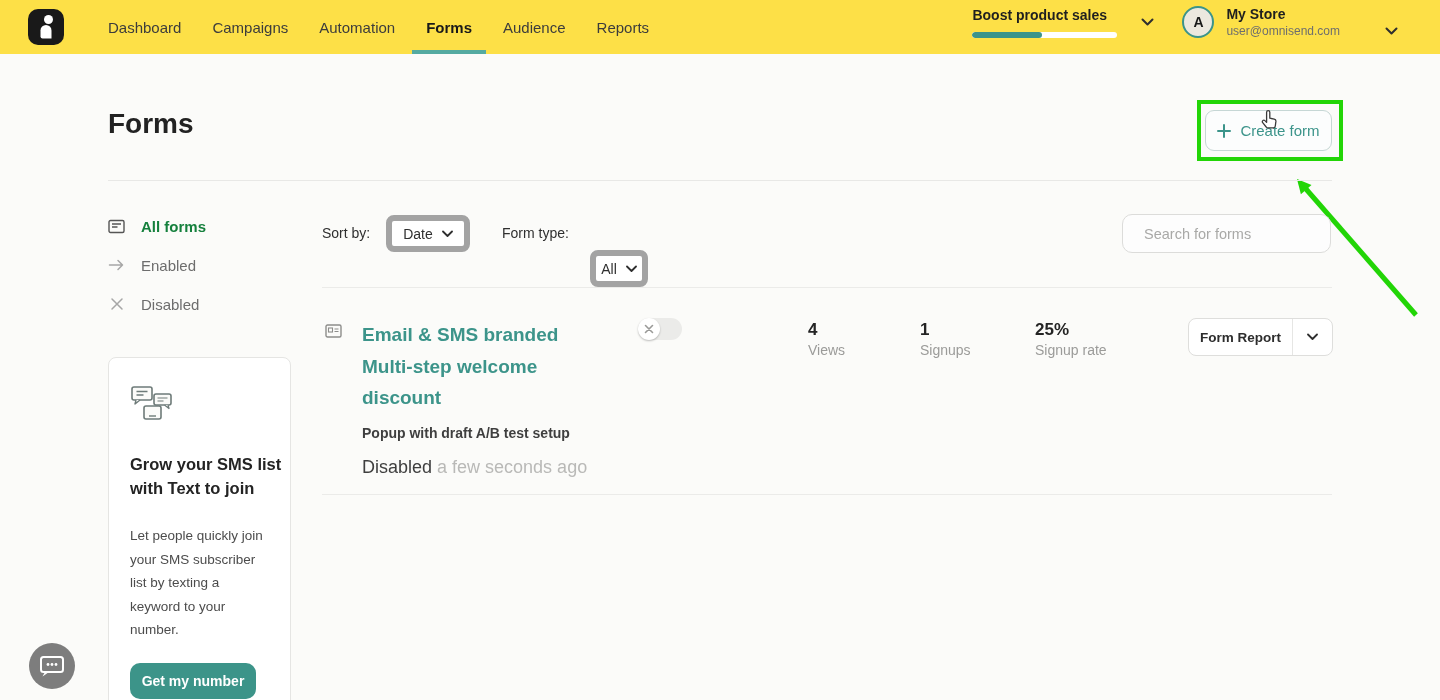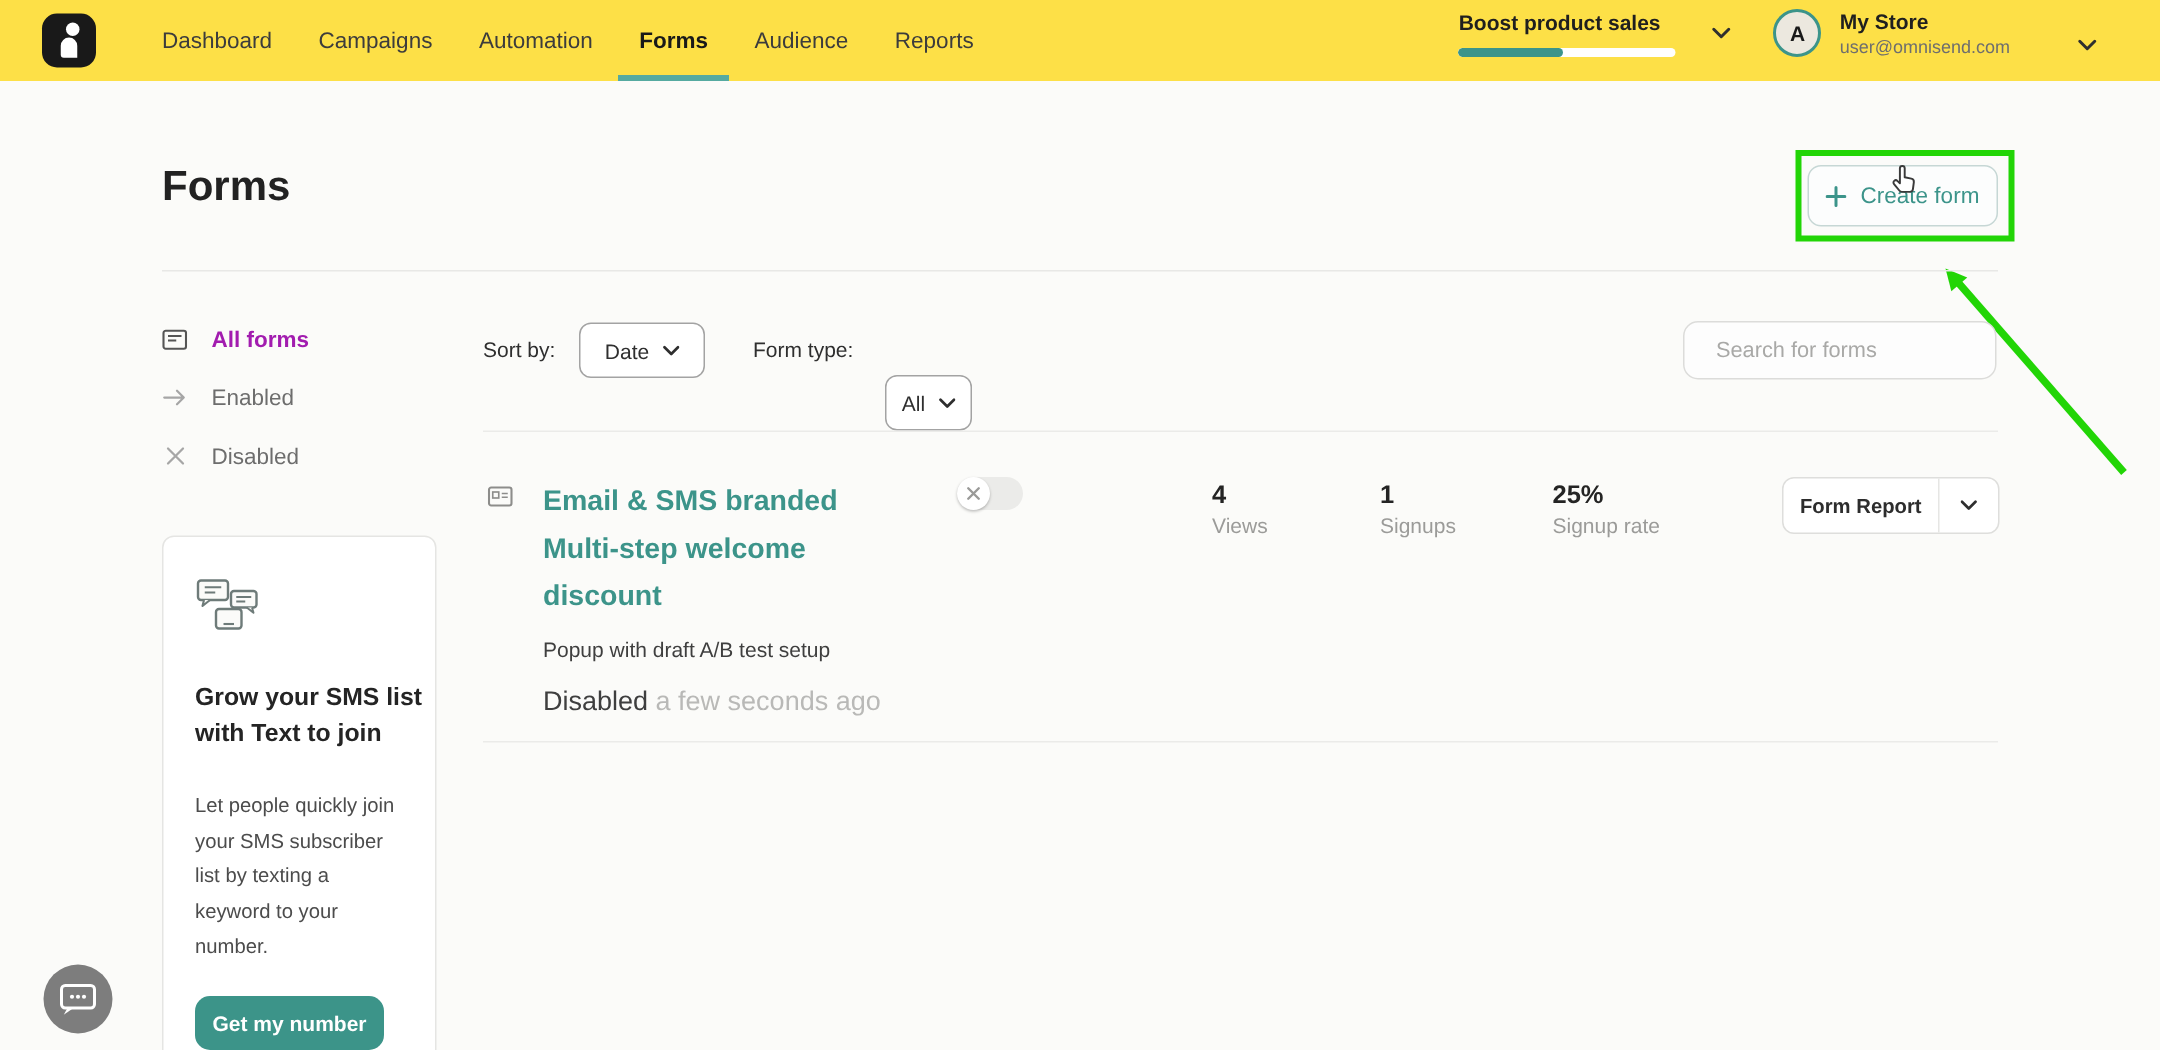--- a/index.html
+++ b/index.html
@@ -42,39 +42,39 @@
   .annotation-box { position:absolute; left:1197px; top:100px; width:146px; height:61px;
     border:4px solid #22d506; pointer-events:none; }
   .cursor-hand { position:absolute; left:1260px; top:109px; pointer-events:none; }
   .annotation-arrow { position:absolute; left:1295px; top:178px; pointer-events:none; }
   .title-divider { position:absolute; left:108px; top:180px; width:1224px; height:1px; background:#e8e8e6; }
 
   
   .side-nav { position:absolute; left:108px; top:214px; width:185px; }
   .side-item { display:flex; align-items:center; gap:16px; height:24px; margin-bottom:15px;
     font-size:15px; color:#6d6d6d; cursor:pointer; }
-  .side-item.active { font-weight:bold; color:#a21caf; }
+  .side-item.active { font-weight:bold; color:#15803d; }
   .side-icon { width:17px; display:flex; justify-content:center; }
 
   .sms-card { position:absolute; left:108px; top:357px; width:183px; height:420px;
     background:#fff; border:1px solid #e5e5e3; border-radius:8px; padding:24px 21px; }
   .sms-card-title { margin-top:26px; font-size:16.5px; font-weight:bold; color:#242424;
     line-height:24px; width:160px; }
   .sms-card-body { margin-top:24px; font-size:13.5px; color:#4c4c4c; line-height:23.5px; width:142px; }
   .sms-card-btn { margin-top:21px; width:126px; height:36px; background:#3c9489; border:none;
     border-radius:10px; color:#fff; font-size:14px; font-weight:bold; cursor:pointer;
     font-family:"Liberation Sans","DejaVu Sans",sans-serif; display:block; }
 
   
   .list-area { position:absolute; left:322px; top:0; width:1010px; height:700px; }
   .filter-bar { position:absolute; left:0; top:214px; width:1010px; height:40px; }
   .filter-label { position:absolute; font-size:14px; color:#2f2f2f; top:11px; }
   .lbl-sort { left:0; }
   .lbl-type { left:180px; }
-  .dd { position:absolute; top:1px; height:37px; background:#fff; border:1px solid #a3a3a3;
+  .dd { position:absolute; top:1px; height:37px; background:#fff; border:6px solid #a3a3a3;
     border-radius:8px; display:flex; align-items:center; justify-content:center; gap:9px;
     font-size:14px; color:#2f2f2f; cursor:pointer; }
   .dd-date { left:64px; width:84px; }
   .dd-type { left:268px; width:58px;margin-top:35px; }
   .search-box { position:absolute; right:1px; top:0; width:209px; height:39px; background:#fdfdfd;
     border:1px solid #dcdcda; border-radius:10px; display:flex; align-items:center; padding:0 12px; gap:9px; }
   .search-box input { border:none; outline:none; background:transparent; flex:1;
     font-size:14.5px; color:#333; font-family:"Liberation Sans","DejaVu Sans",sans-serif; }
   .search-box input::placeholder { color:#a9a9a7; }
   .filter-divider { position:absolute; left:0; top:287px; width:1010px; height:1px; background:#ebebe9; }
@@ -89,21 +89,21 @@
     border-radius:50%; box-shadow:0 1px 2px rgba(0,0,0,0.25); display:flex; align-items:center; justify-content:center; }
   .stat { position:absolute; top:320px; }
   .stat-views { left:486px; } .stat-signups { left:598px; } .stat-rate { left:713px; }
   .stat-value { font-size:17px; font-weight:bold; color:#242424; }
   .stat-label { margin-top:2px; font-size:14px; color:#9b9b99; }
   .report-btn { position:absolute; left:866px; top:318px; width:145px; height:38px; background:#fff;
     border:1px solid #dededc; border-radius:8px; display:flex; cursor:pointer; }
   .report-main { flex:1; display:flex; align-items:center; justify-content:center;
     font-size:13.5px; font-weight:bold; color:#2d2d2d; border-right:1px solid #e6e6e4; }
   .report-caret { width:39px; display:flex; align-items:center; justify-content:center; }
-  .row-desc { position:absolute; left:40px; top:425px; font-size:14px; color:#3f3f3f; }
+  .row-desc { position:absolute; left:40px; top:425px; font-size:14px; color:#3f3f3f;font-weight:bold; }
   .row-status { position:absolute; left:40px; top:457px; font-size:18px; }
   .status-word { color:#3f3f3f; }
   .status-time { color:#b9b9b7; }
 
   
   .chat-launcher { position:absolute; left:29px; top:643px; width:46px; height:46px;
     border-radius:50%; background:#7d7d7d; display:flex; align-items:center; justify-content:center; cursor:pointer; }
 </style>
 </head>
 <body>

